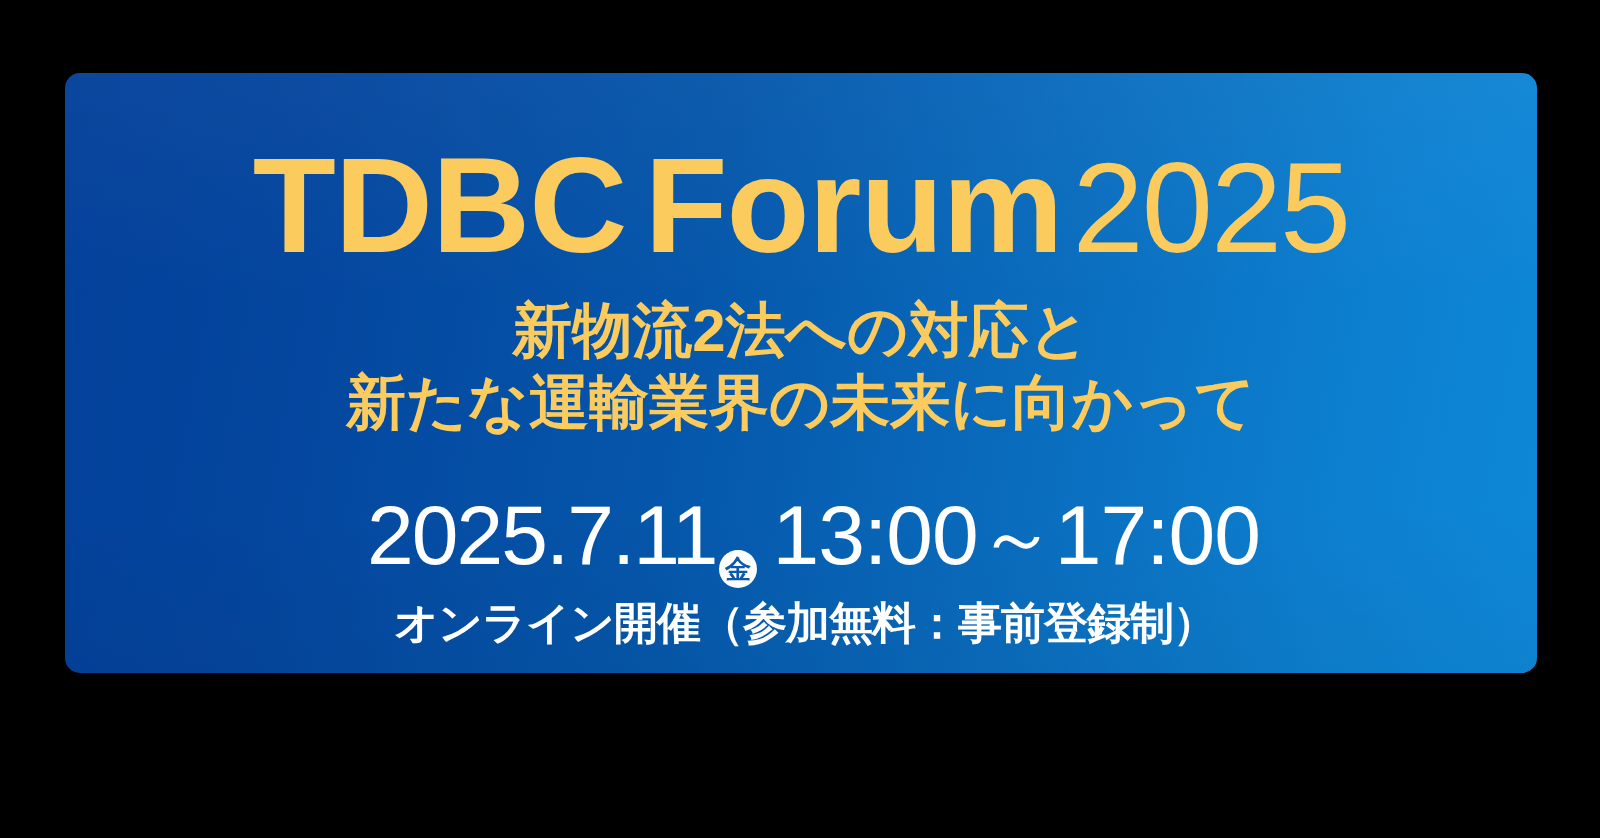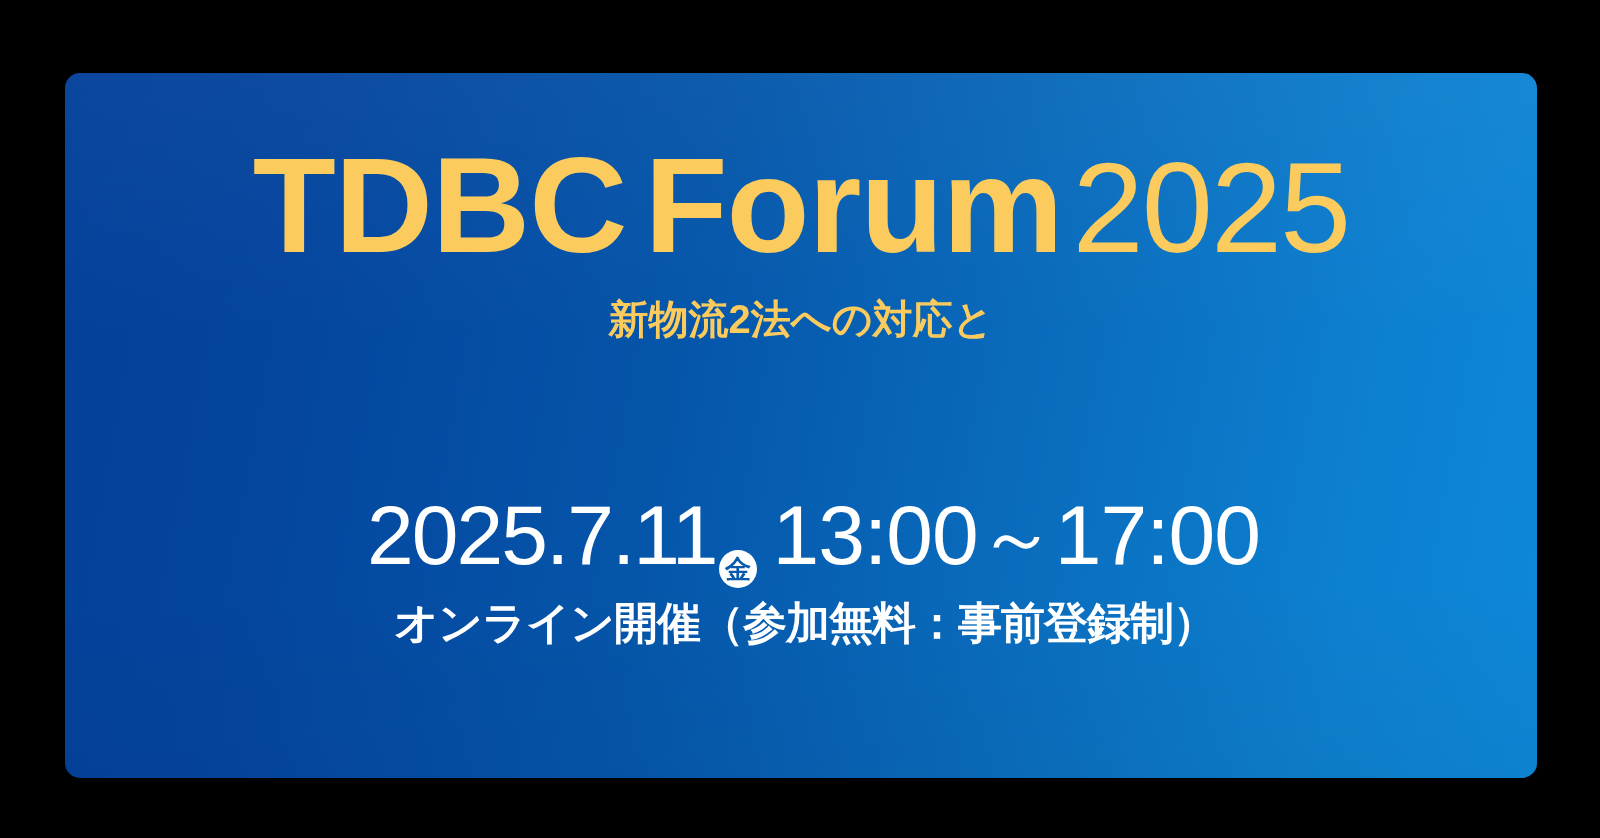--- a/index.html
+++ b/index.html
@@ -22,21 +22,21 @@
     height: 838px;
     background: #000000;
   }
 
   
   .panel {
     position: absolute;
     left: 65px;
     top: 73px;
     width: 1472px;
-    height: 705px;
+    height: 600px;
     border-radius: 15px;
     background: linear-gradient(100deg,
                  #03409a 0%,
                  #04459e 16%,
                  #0556aa 42%,
                  #0a6dbe 66%,
                  #0d80d0 86%,
                  #0e88d8 100%);
     overflow: hidden;
   }
@@ -91,21 +91,21 @@
 
   
   .headline {
     position: absolute;
     left: 0;
     right: 0;
     top: 222px;
     text-align: center;
     color: #fbcb5e;
     font-weight: 700;
-    font-size: 40px;
+    font-size: 60px;
     line-height: 1.20;
     letter-spacing: 0px;
     white-space: nowrap;
   }
   .headline-line { display: block; }
 
   
   .datetime {
     position: absolute;
     left: 12px;
@@ -166,20 +166,21 @@
 
   <div class="panel">
     <div class="panel-inner">
 
       <div class="title-row">
         <span class="title-main">TDBC</span><span class="title-space"></span><span class="title-main">Forum</span><span class="title-year">2025</span>
       </div>
 
       <div class="headline">
         <span class="headline-line">新物流2法への対応と</span>
+        <span class="headline-line">新たな運輸業界の未来に向かって</span>
       </div>
 
       <div class="datetime">
         <span class="date-part">2025.7.11</span><span class="weekday-badge">金</span><span class="time-part">13:00</span><span class="tilde">～</span><span>17:00</span>
       </div>
 
       <div class="note">オンライン開催（参加無料：事前登録制）</div>
 
     </div>
   </div>

